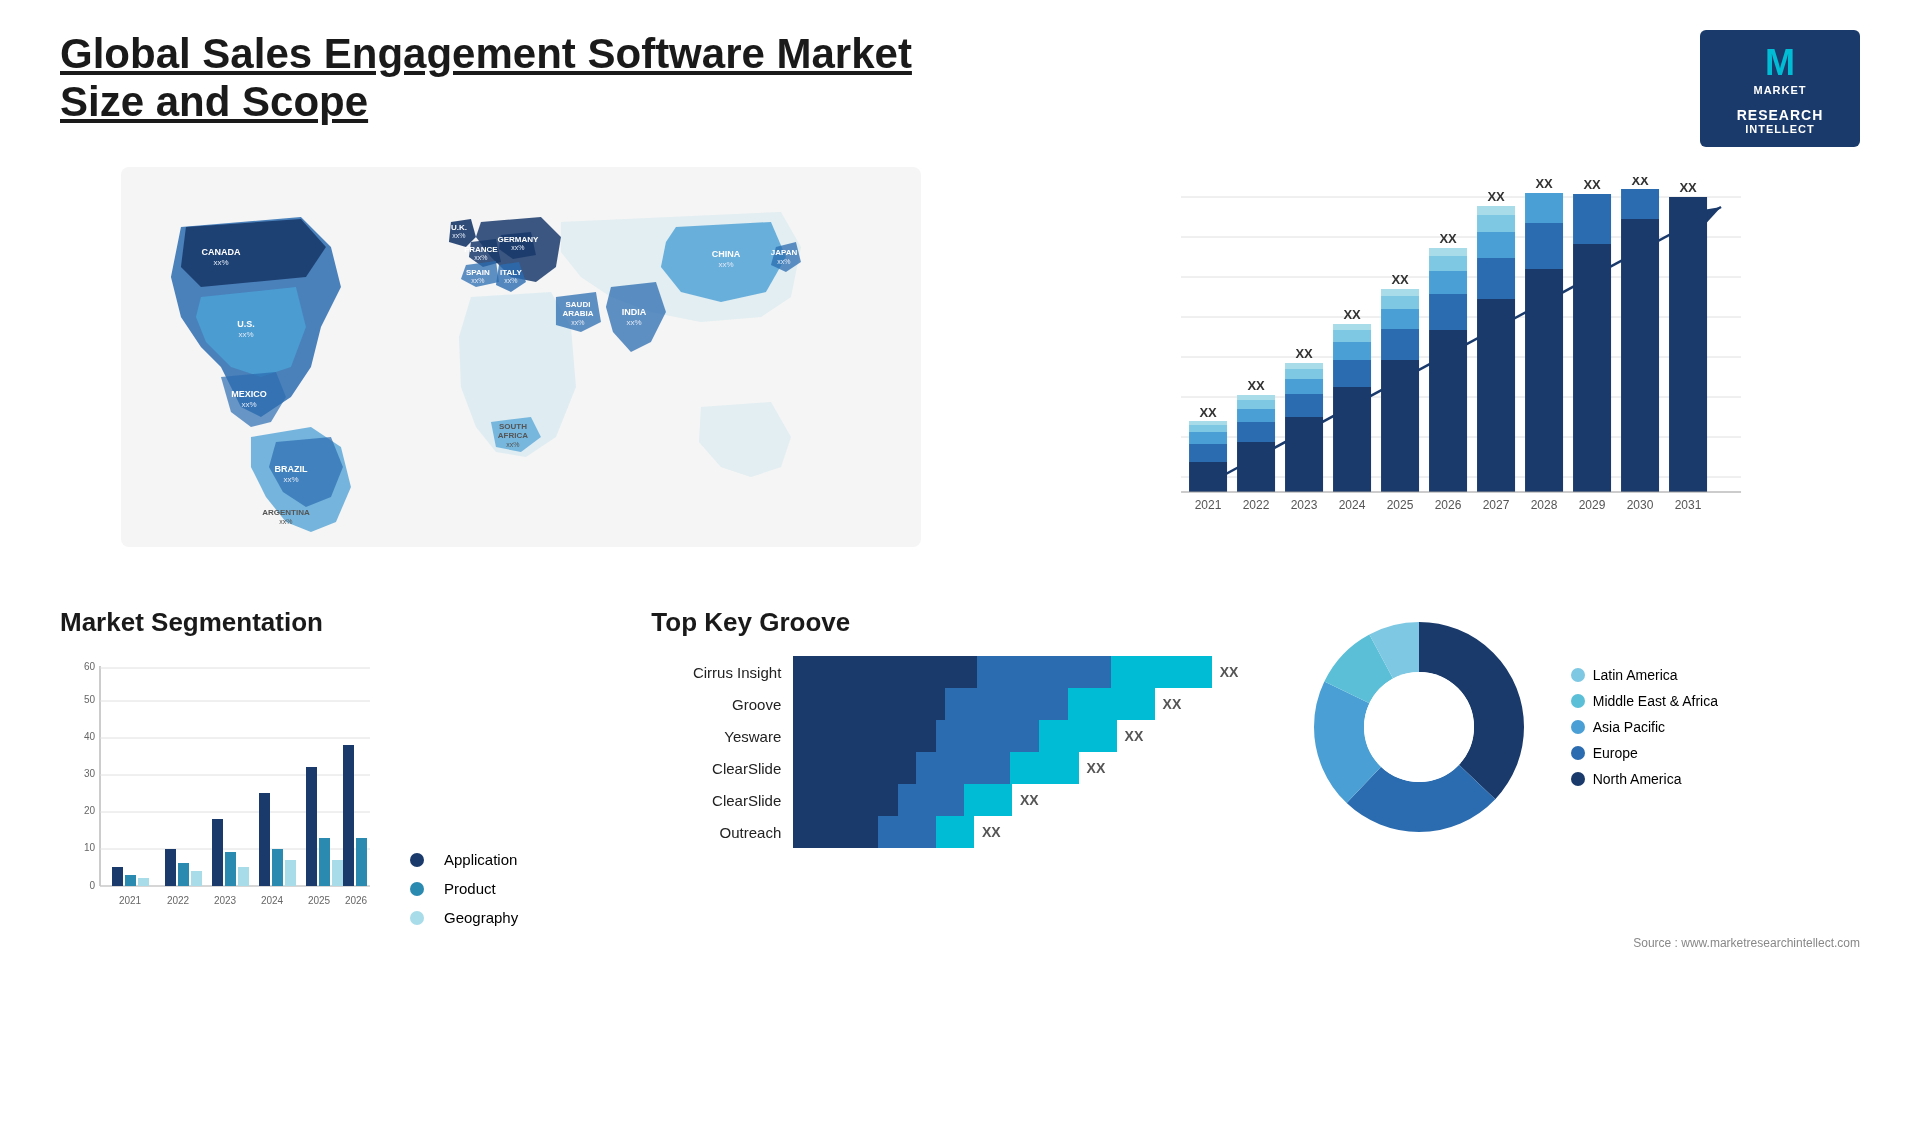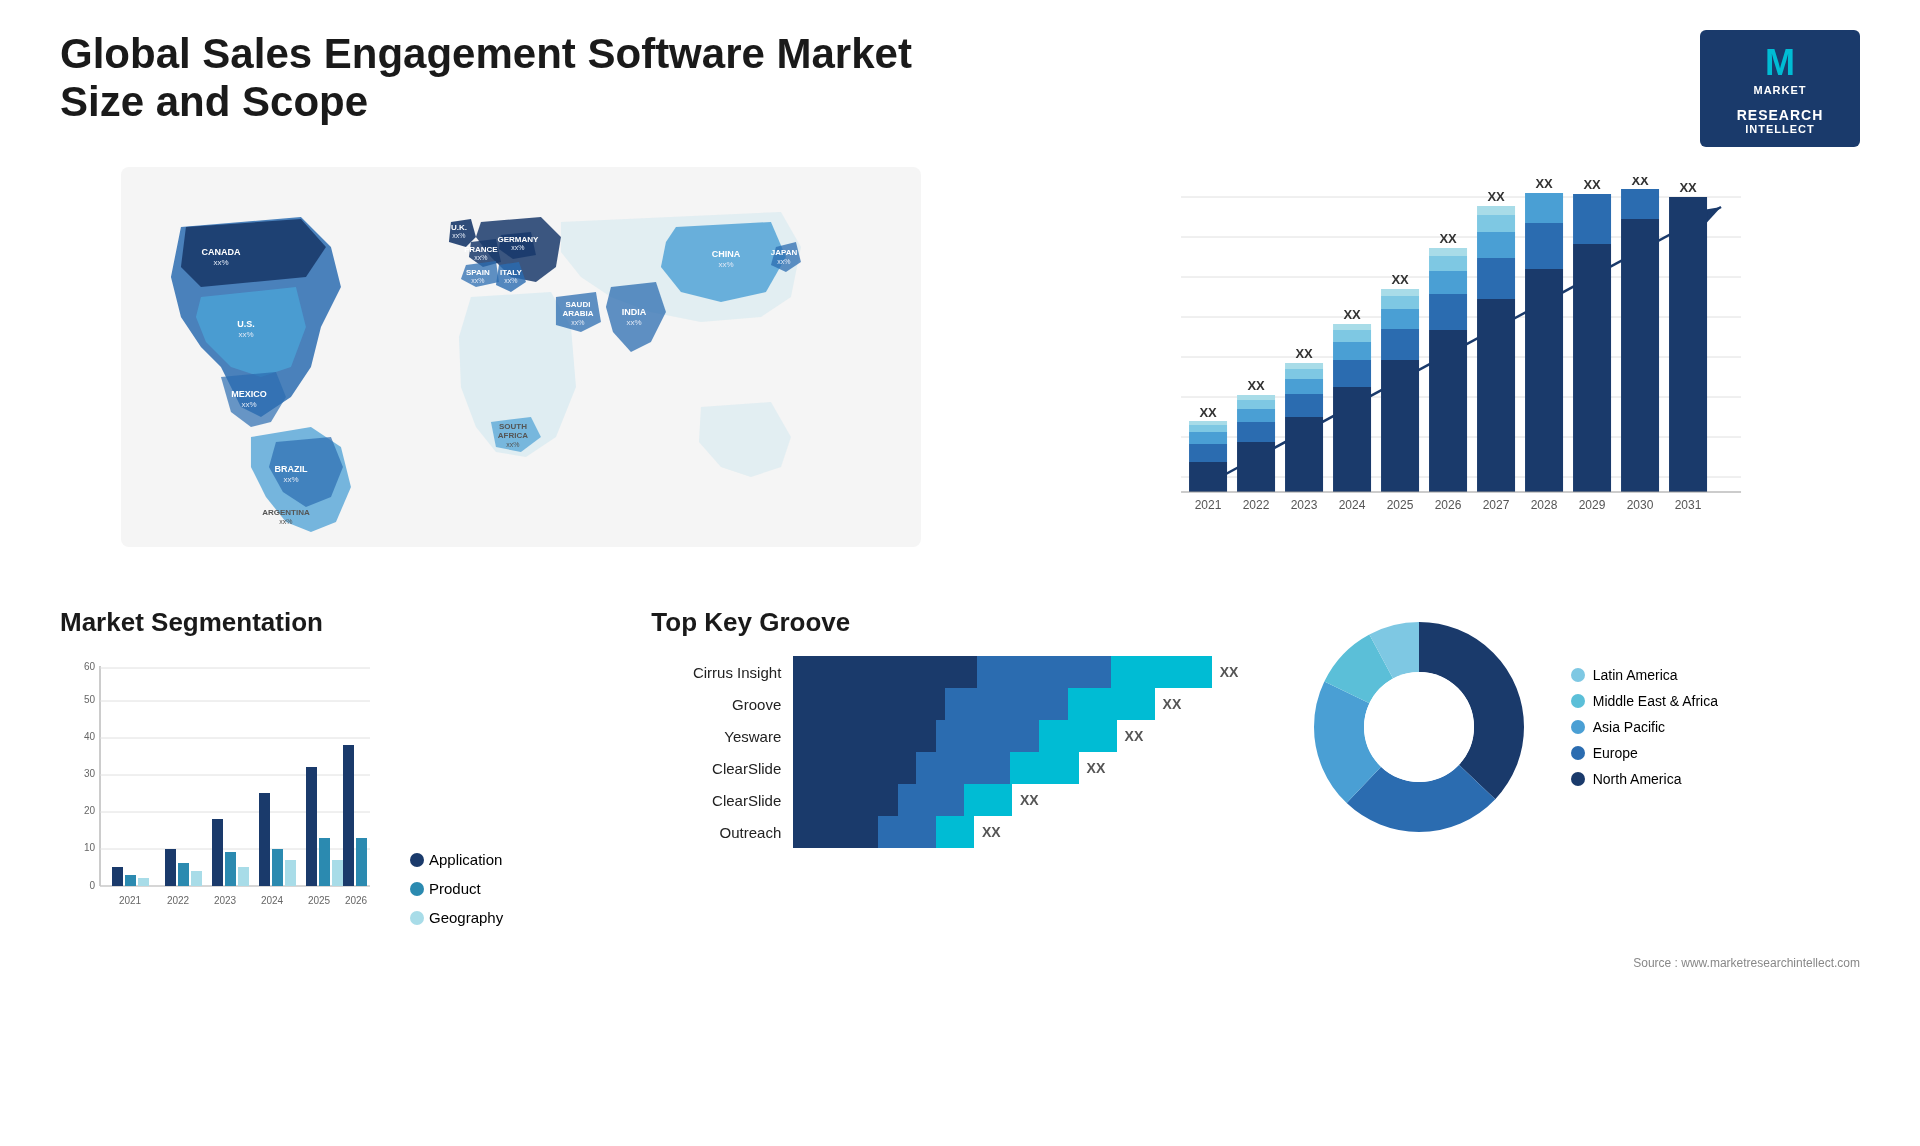--- a/index.html
+++ b/index.html
@@ -21,20 +21,21 @@
       display: flex;
       justify-content: space-between;
       align-items: flex-start;
       margin-bottom: 20px;
     }
     .main-title {
       font-size: 42px;
       font-weight: 700;
       color: #1a1a1a;
       max-width: 900px;
+      text-decoration: underline;
     }
     .logo-area {
       display: flex;
       flex-direction: column;
       align-items: center;
     }
     .logo-box {
       background: #1a3a6b;
       color: #fff;
       padding: 12px 16px;
@@ -104,21 +105,21 @@
     }
     .seg-legend {
       display: flex;
       flex-direction: column;
       gap: 12px;
       padding-bottom: 10px;
     }
     .legend-item {
       display: flex;
       align-items: center;
-      gap: 5px;
+      gap: 20px;
       font-size: 15px;
     }
     .legend-dot {
       width: 14px;
       height: 14px;
       border-radius: 50%;
     }
 
     
     .players-list {
@@ -180,21 +181,20 @@
     .reg-dot {
       width: 14px;
       height: 14px;
       border-radius: 50%;
     }
 
     .source-text {
       text-align: right;
       font-size: 12px;
       color: #888;
-      margin-top: 20px;
     }
     .bar-val {
       font-size: 13px;
       fill: #333;
       font-weight: 600;
     }
     .grid-line {
       stroke: #e0e0e0;
       stroke-width: 1;
     }

